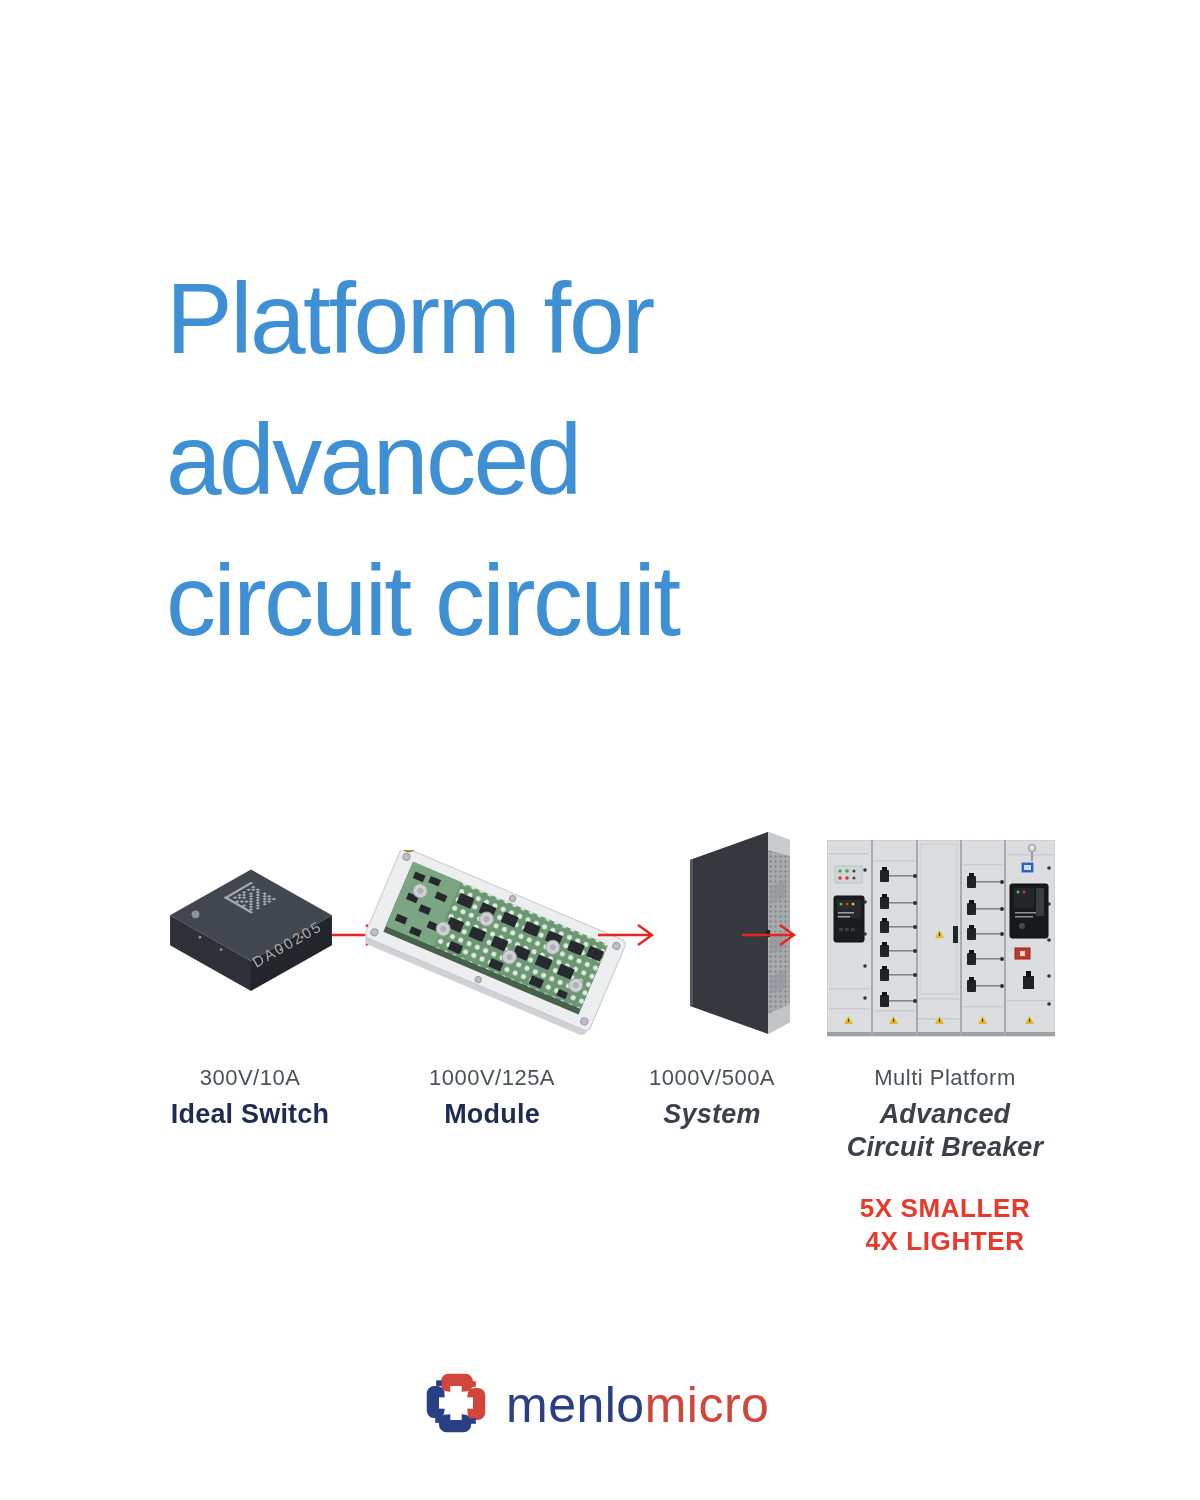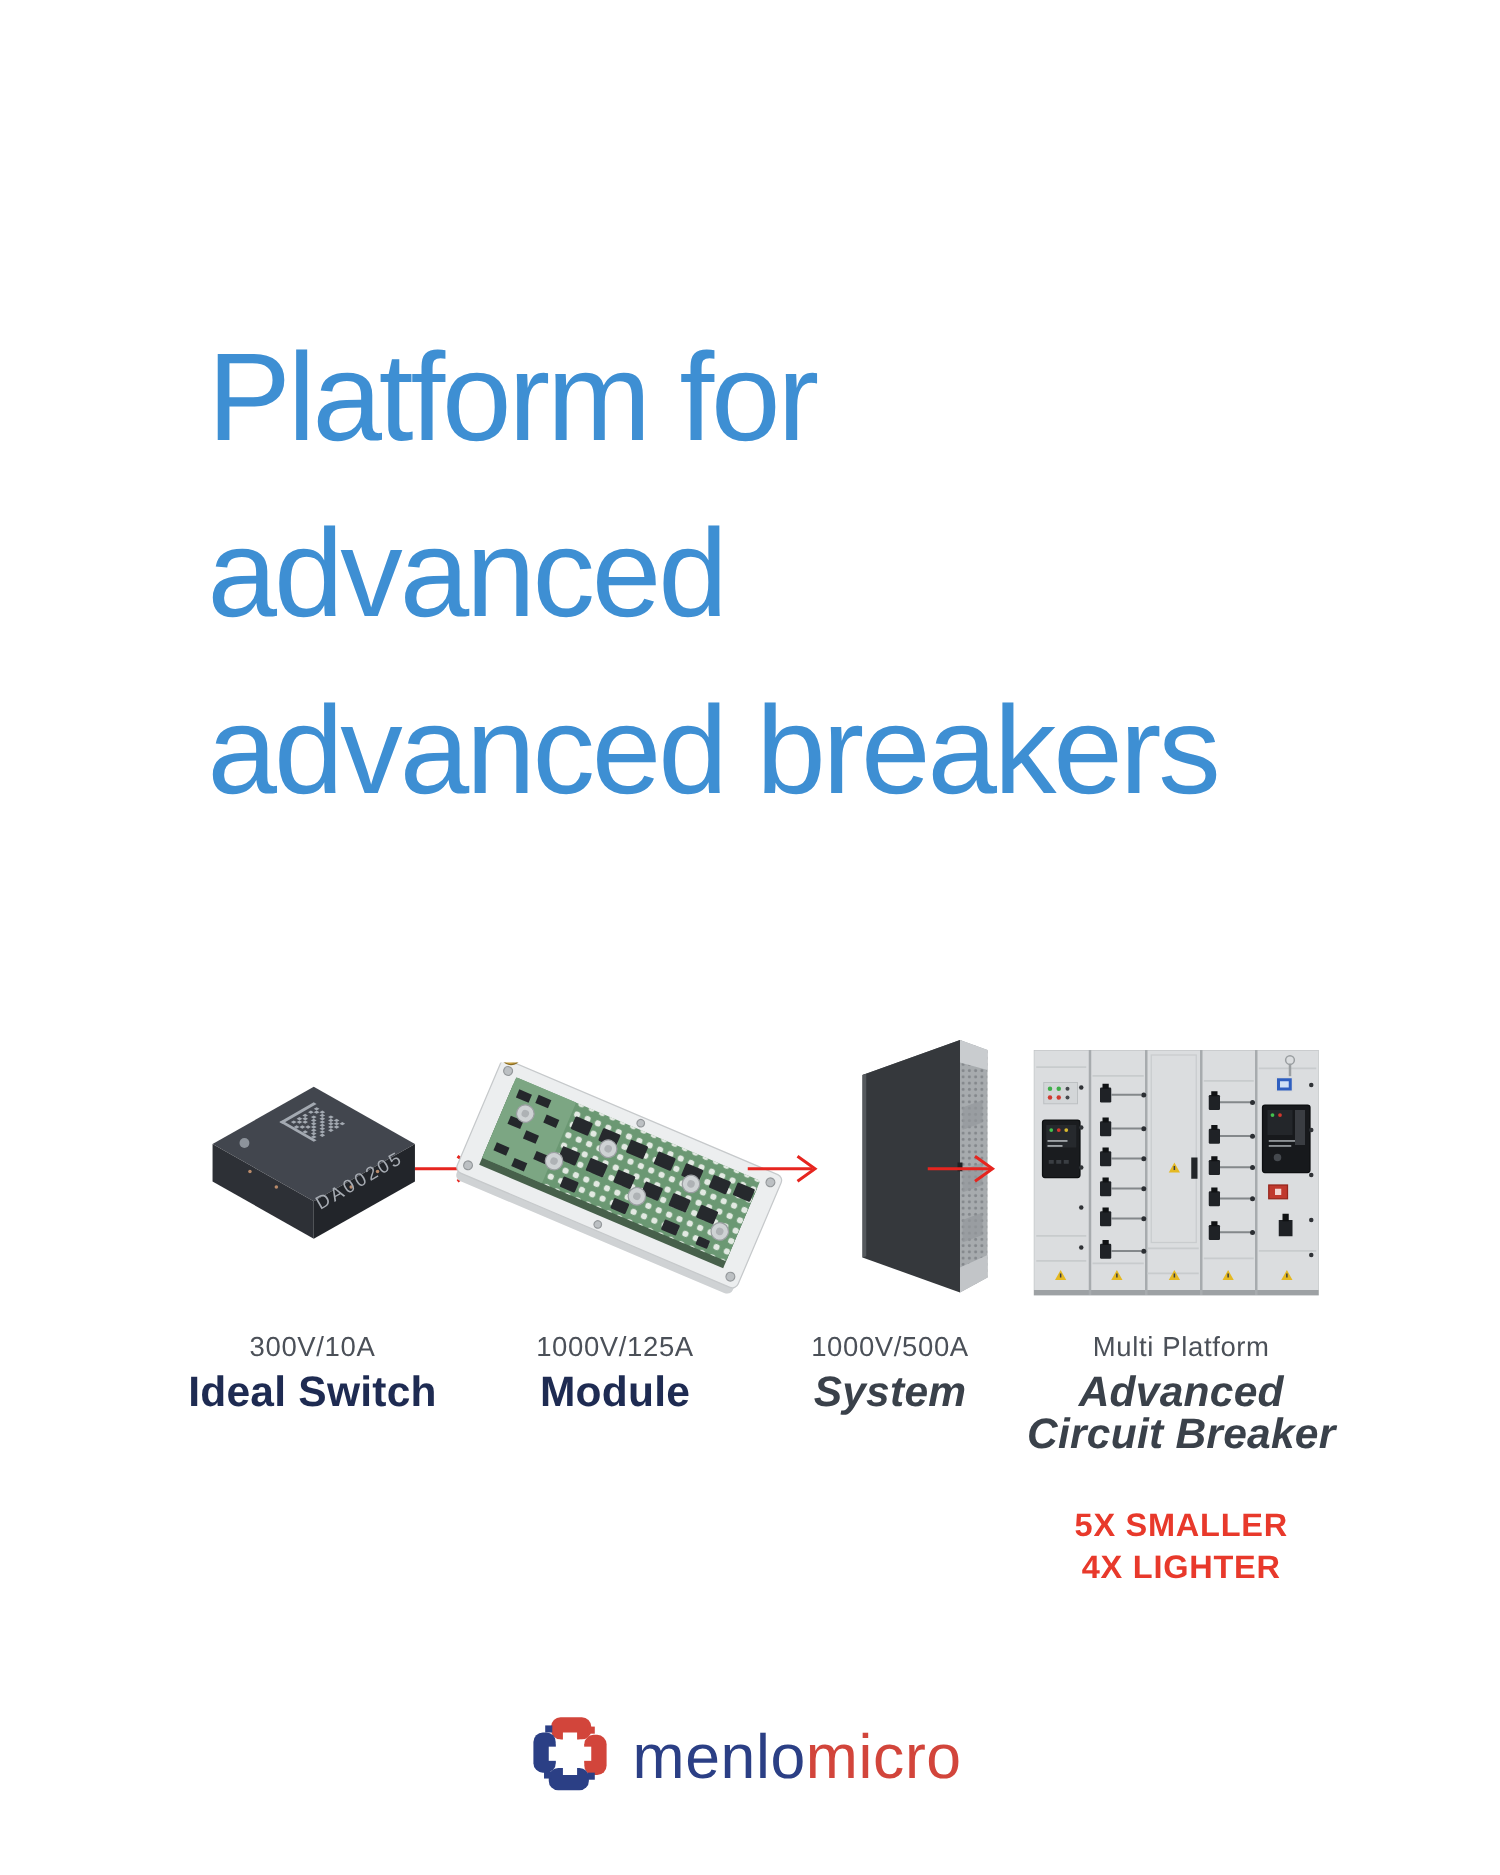--- a/index.html
+++ b/index.html
@@ -9,21 +9,21 @@
          line-height:141px;letter-spacing:-2.5px;color:var(--title_blue,#3E8FD3);}
   .title span{display:block;}
   .figure{position:absolute;}
   .figure svg{display:block;}
   .arrow{position:absolute;}
   .arrow svg{display:block;}
   .arrow .shaft{stroke:var(--arrow_red,#E6251F);stroke-width:2.4;fill:none;}
   .label{position:absolute;text-align:center;}
   .rating{font-size:22px;line-height:34px;font-weight:400;color:var(--rating_gray,#4B5058);
           letter-spacing:.5px;}
-  .name{font-size:34px;line-height:33px;font-weight:700;margin-top:3px;letter-spacing:.2px;}
+  .name{font-size:27px;line-height:33px;font-weight:700;margin-top:3px;letter-spacing:.2px;}
   .name.navy{color:var(--navy,#1E2B52);}
   .name.dark{color:var(--dark_gray,#3A414A);font-style:italic;}
   .name span{display:block;}
   .stats{position:absolute;text-align:center;font-size:26px;font-weight:700;line-height:33px;
          color:var(--stat_red,#EE3B2C);letter-spacing:.6px;}
   .stats span{display:block;}
   .logo-icon{position:absolute;left:422px;top:1369px;}
   .px-red{fill:var(--logo_red,#D2453B);}
   .px-blue{fill:var(--logo_blue,#2B3F85);}
   .brand{position:absolute;left:506px;top:1377px;font-size:50px;line-height:56px;font-weight:400;
@@ -32,21 +32,21 @@
   .brand .second{color:var(--logo_red,#D2453B);}
 </style>
 </head>
 <body>
 
 <div class="page">
 
   <h1 class="title">
     <span>Platform for</span>
     <span>advanced</span>
-    <span>advanced breakers</span>
+    <span>circuit circuit</span>
   </h1>
 
   <div class="figure" style="left:163px;top:864px;">
     <svg width="176" height="150" viewBox="0 0 200 170">
       <polygon points="100,6 192,58 100,110 8,58" fill="#42464e"></polygon>
       <polygon points="8,58 8,92 100,144 100,110" fill="#2d3036"></polygon>
       <polygon points="192,58 192,92 100,144 100,110" fill="#22252a"></polygon>
       <circle cx="42" cy="83" r="1.6" fill="#b98a6a"></circle>
       <circle cx="66" cy="97" r="1.6" fill="#b98a6a"></circle>
       <circle cx="158" cy="83" r="1.6" fill="#b98a6a"></circle>
@@ -340,21 +340,21 @@
   </div>
 
   <div class="label" style="left:815px;top:1061px;width:260px;">
     <div class="rating">Multi Platform</div>
     <div class="name dark">
       <span>Advanced</span>
       <span>Circuit Breaker</span>
     </div>
   </div>
 
-  <div class="stats" style="left:815px;top:1192px;width:260px;margin-top:12px;">
+  <div class="stats" style="left:815px;top:1192px;width:260px;">
     <span>5X SMALLER</span>
     <span>4X LIGHTER</span>
   </div>
 
   <svg class="logo-icon" width="68" height="68" viewBox="0 0 72 72">
     <rect x="20" y="5" width="34" height="19" rx="8" class="px-red"></rect>
     <rect x="48" y="20" width="19" height="34" rx="8" class="px-red"></rect>
     <rect x="5" y="18" width="19" height="34" rx="8" class="px-blue"></rect>
     <rect x="18" y="48" width="34" height="19" rx="8" class="px-blue"></rect>
     <rect x="15" y="12" width="6" height="6" class="px-blue"></rect>

